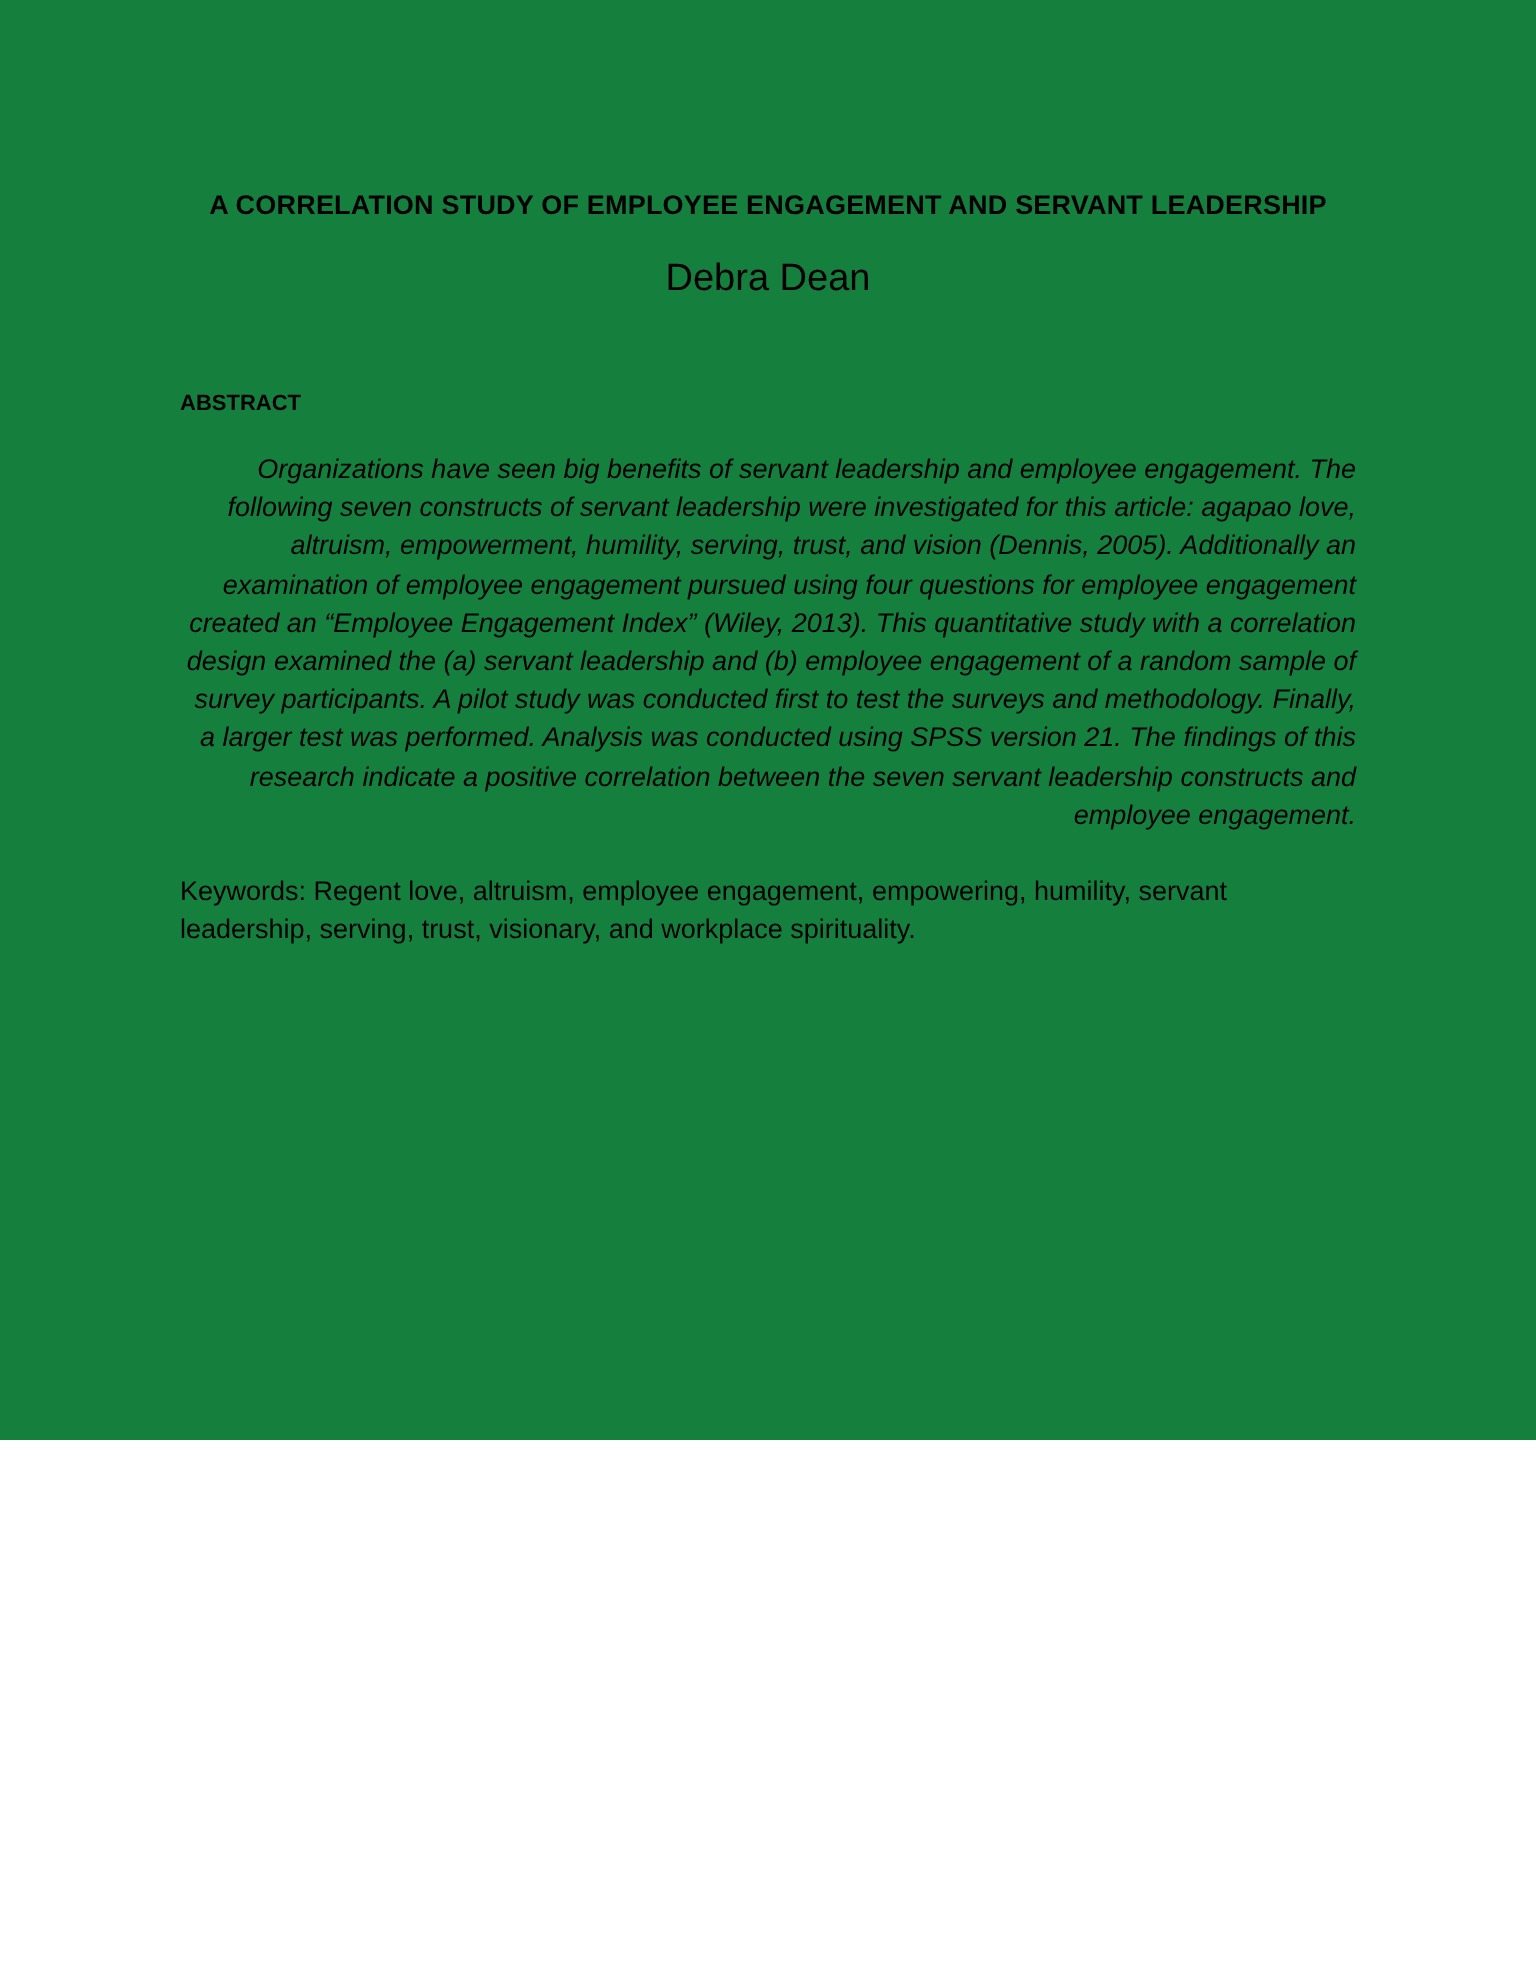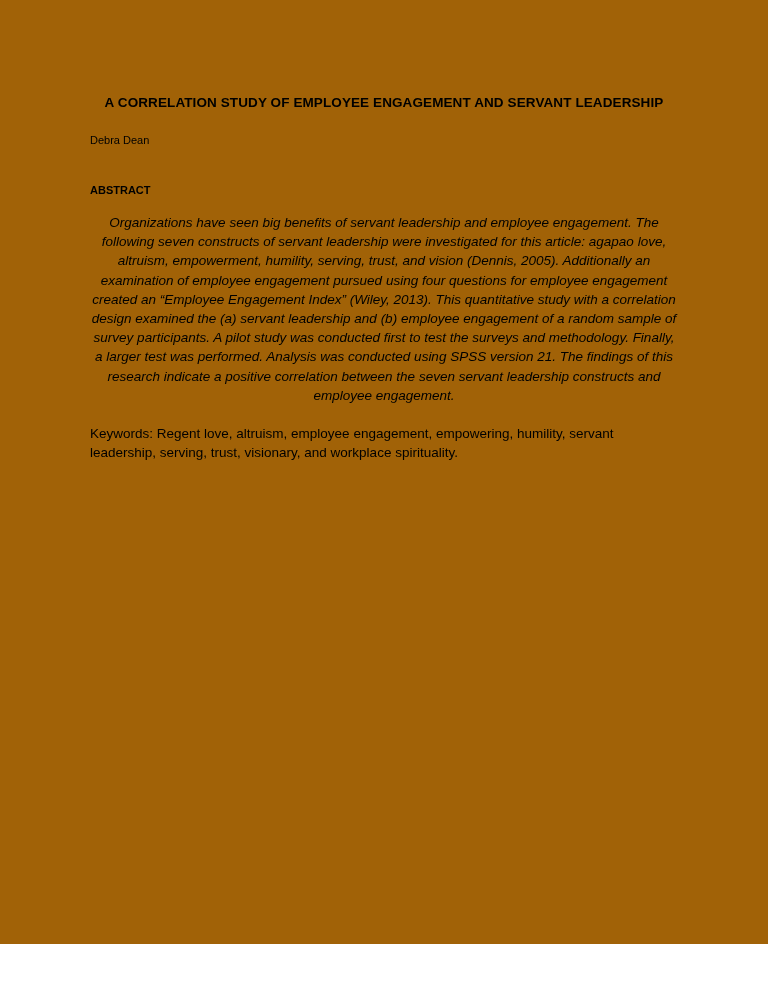--- a/index.html
+++ b/index.html
@@ -4,56 +4,56 @@
 <style>
   * { margin: 0; padding: 0; box-sizing: border-box; }
   html, body {
     background: #ffffff;
     font-family: "Liberation Sans", sans-serif;
     color: #000000;
   }
   .page {
     position: relative;
     width: 768px;
-    height: 944px;
-    background: #a16207;
+    height: 720px;
+    background: #15803d;
     overflow: hidden;
   }
   .content {
     position: absolute;
     top: 93px;
     left: 90px;
     width: 588px;
   }
   .doc-title {
     text-align: center;
     font-weight: bold;
     font-size: 13.5px;
     line-height: 19px;
     letter-spacing: 0.1px;
     margin-bottom: 19px;
   }
   .author-block {
-    text-align: left;
-    font-size: 11px;
+    text-align: center;
+    font-size: 19px;
     line-height: 18px;
-    margin-bottom: 32px;
+    margin-bottom: 44px;
   }
   .abstract-heading {
     font-weight: bold;
     font-size: 11px;
     line-height: 18px;
     margin-bottom: 14px;
   }
   .abstract-text {
     font-style: italic;
     font-size: 13.5px;
     line-height: 19.2px;
     margin-bottom: 19px;
-    text-align: center;
+    text-align: right;
   }
   .keywords {
     font-size: 13.5px;
     line-height: 19.2px;
     text-align: left;
   }
   .keywords .kw-label {
     font-weight: normal;
   }
 </style>

